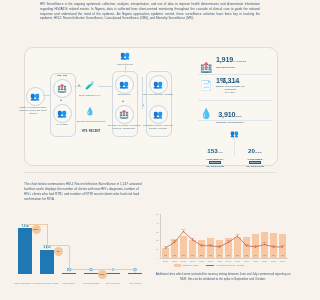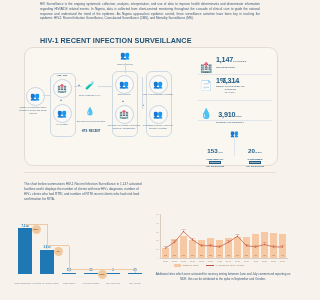--- a/index.html
+++ b/index.html
@@ -105,21 +105,20 @@
     font-size:2.9px;line-height:1.55;color:#3d5a7a;text-align:center;
   }
 </style>
 </head>
 <body>
 
 <div class="page">
 
   <div class="intro">HIV Surveillance is the ongoing systematic collection, analysis, interpretation, and use of data to improve health determinants and disseminate information regarding HIV/AIDS related events. In Nigeria, data is collected from client-centred monitoring throughout the cascade of clinical care to guide the national response and understand the trend of the epidemic. As Nigeria approaches epidemic control, three surveillance activities have been key in tracking the epidemic: HIV-1 Recent Infection Surveillance, Case-based Surveillance (CBS), and Mortality Surveillance (MS).</div>
 
-  <div class="sec-title">HIV-1 RECENT INFECTION SURVEILLANCE</div>
 
   <div class="panel"></div>
 
   <div class="flow">
 
     <div class="node" style="left:2px;top:40px;width:17px;height:17px;">
       <span class="glyph">👥</span>
     </div>
     <div class="cap" style="left:-6px;top:59px;width:30px;">Facility or community based testing for sexual and social network</div>
 
@@ -178,21 +177,21 @@
     <div class="vline" style="left:101px;top:16px;height:10px;"></div>
     <div class="hline" style="left:74px;top:39px;width:14px;"></div>
     <div class="vline" style="left:118px;top:30px;height:32px;"></div>
   </div>
 
   <div class="stats">
 
     <div class="stat" style="left:4px;top:0px;">
       <div class="ico">🏥</div>
       <div class="txt">
-        <div><span class="big">1,147</span><span class="sm">FACILITIES</span></div>
+        <div><span class="big">1,919</span><span class="sm">FACILITIES</span></div>
         <div class="sm">REPRESENTING</div>
         <div><span class="big">1%</span><span class="sm">COVERAGE</span></div>
       </div>
     </div>
 
     <div class="divider" style="top:26px;"></div>
 
     <div class="stat" style="left:4px;top:29px;">
       <div class="ico">📄</div>
       <div class="txt" style="text-align:center;">

